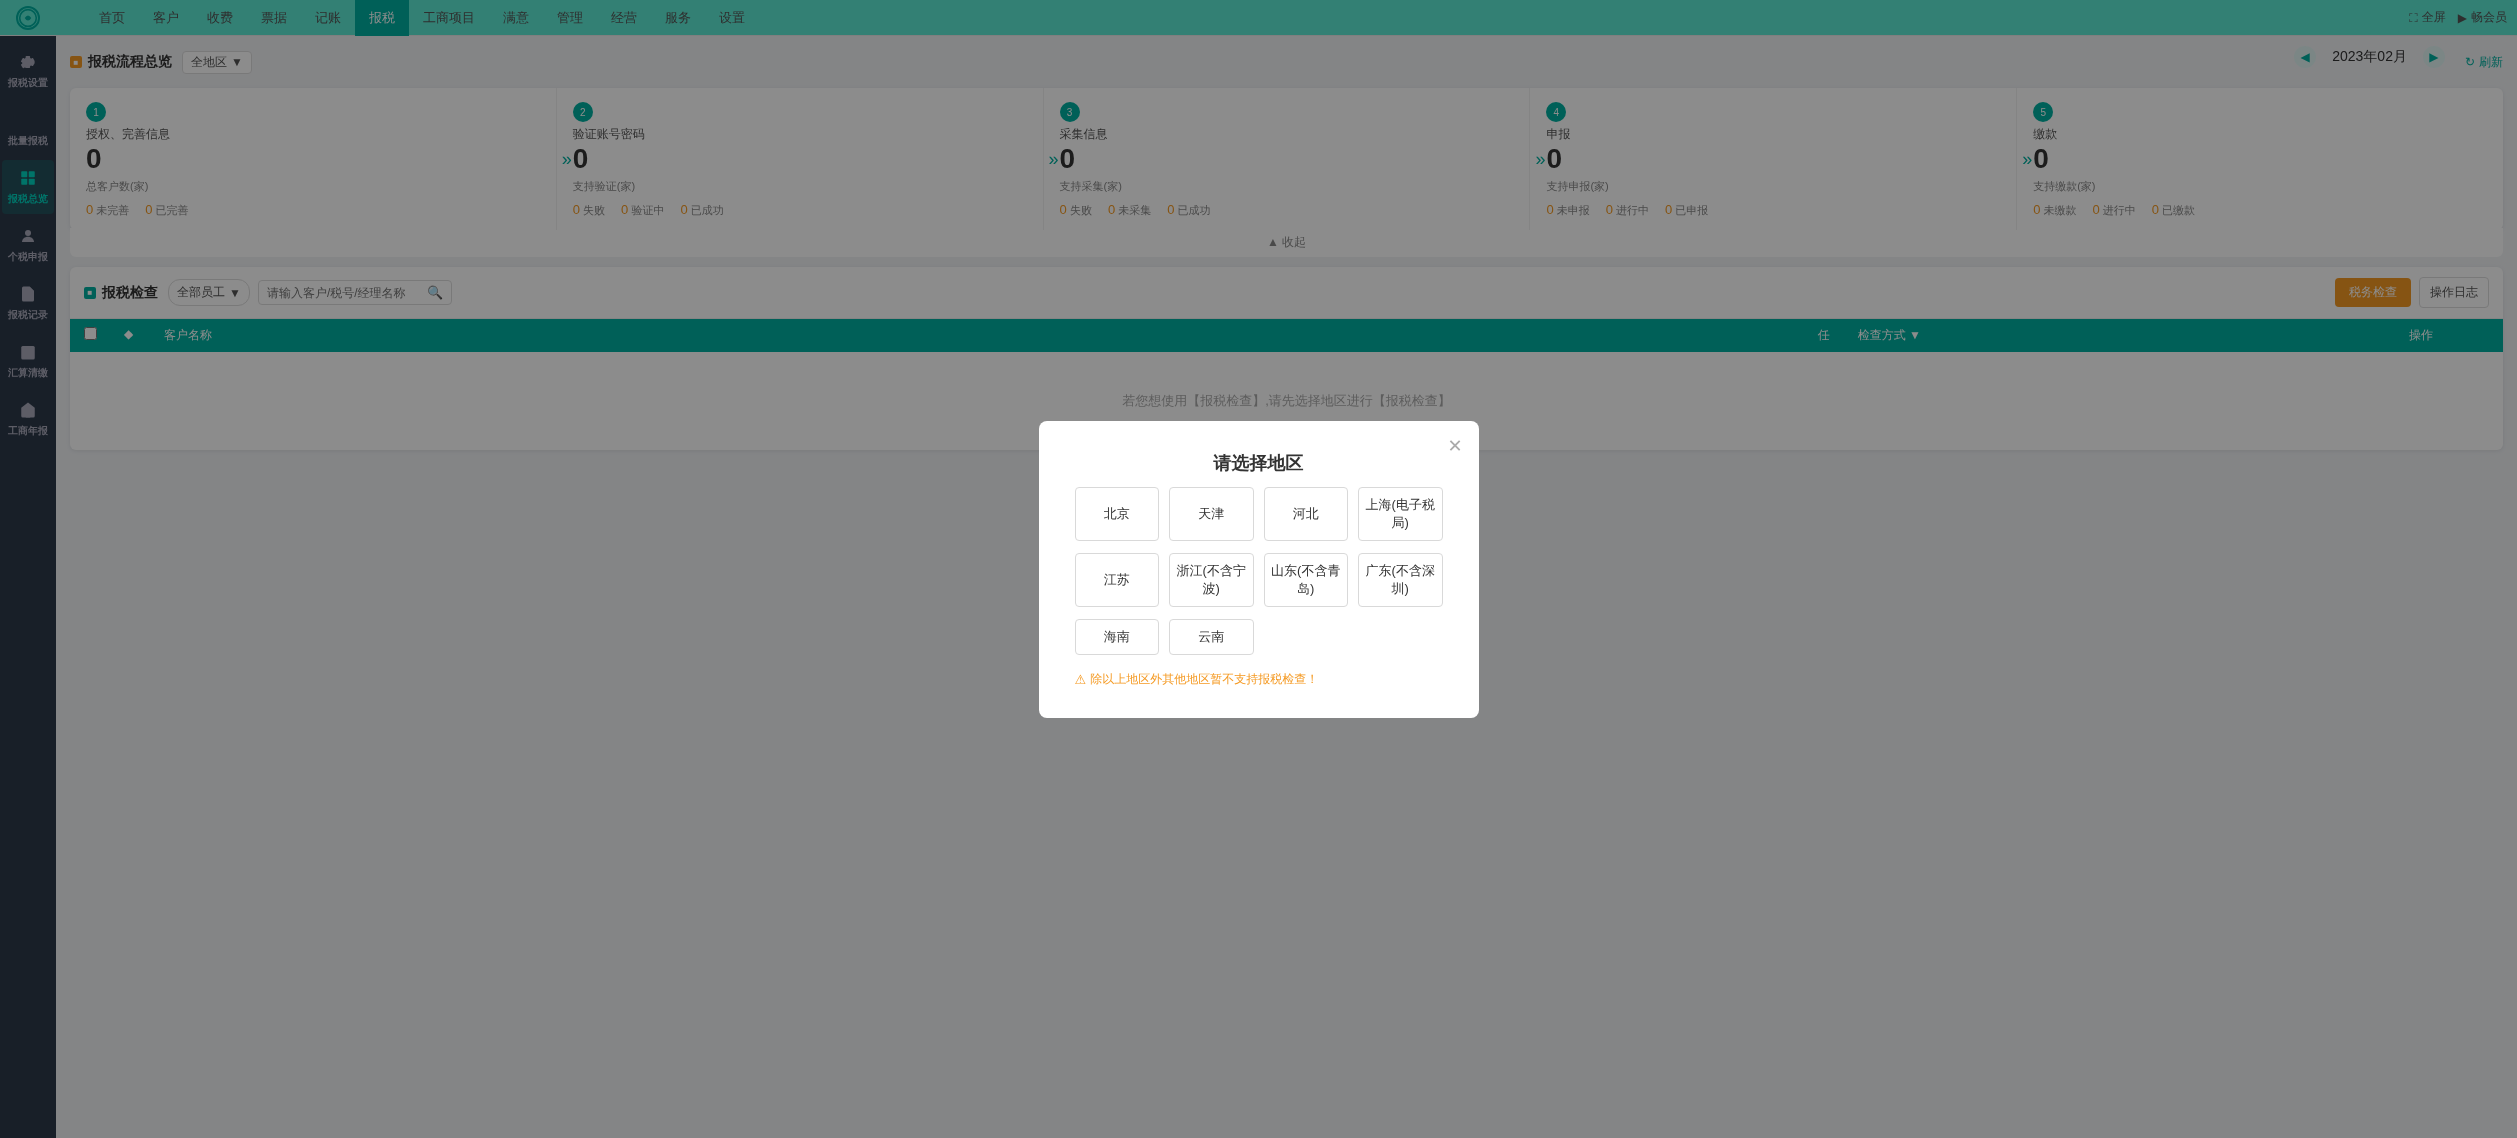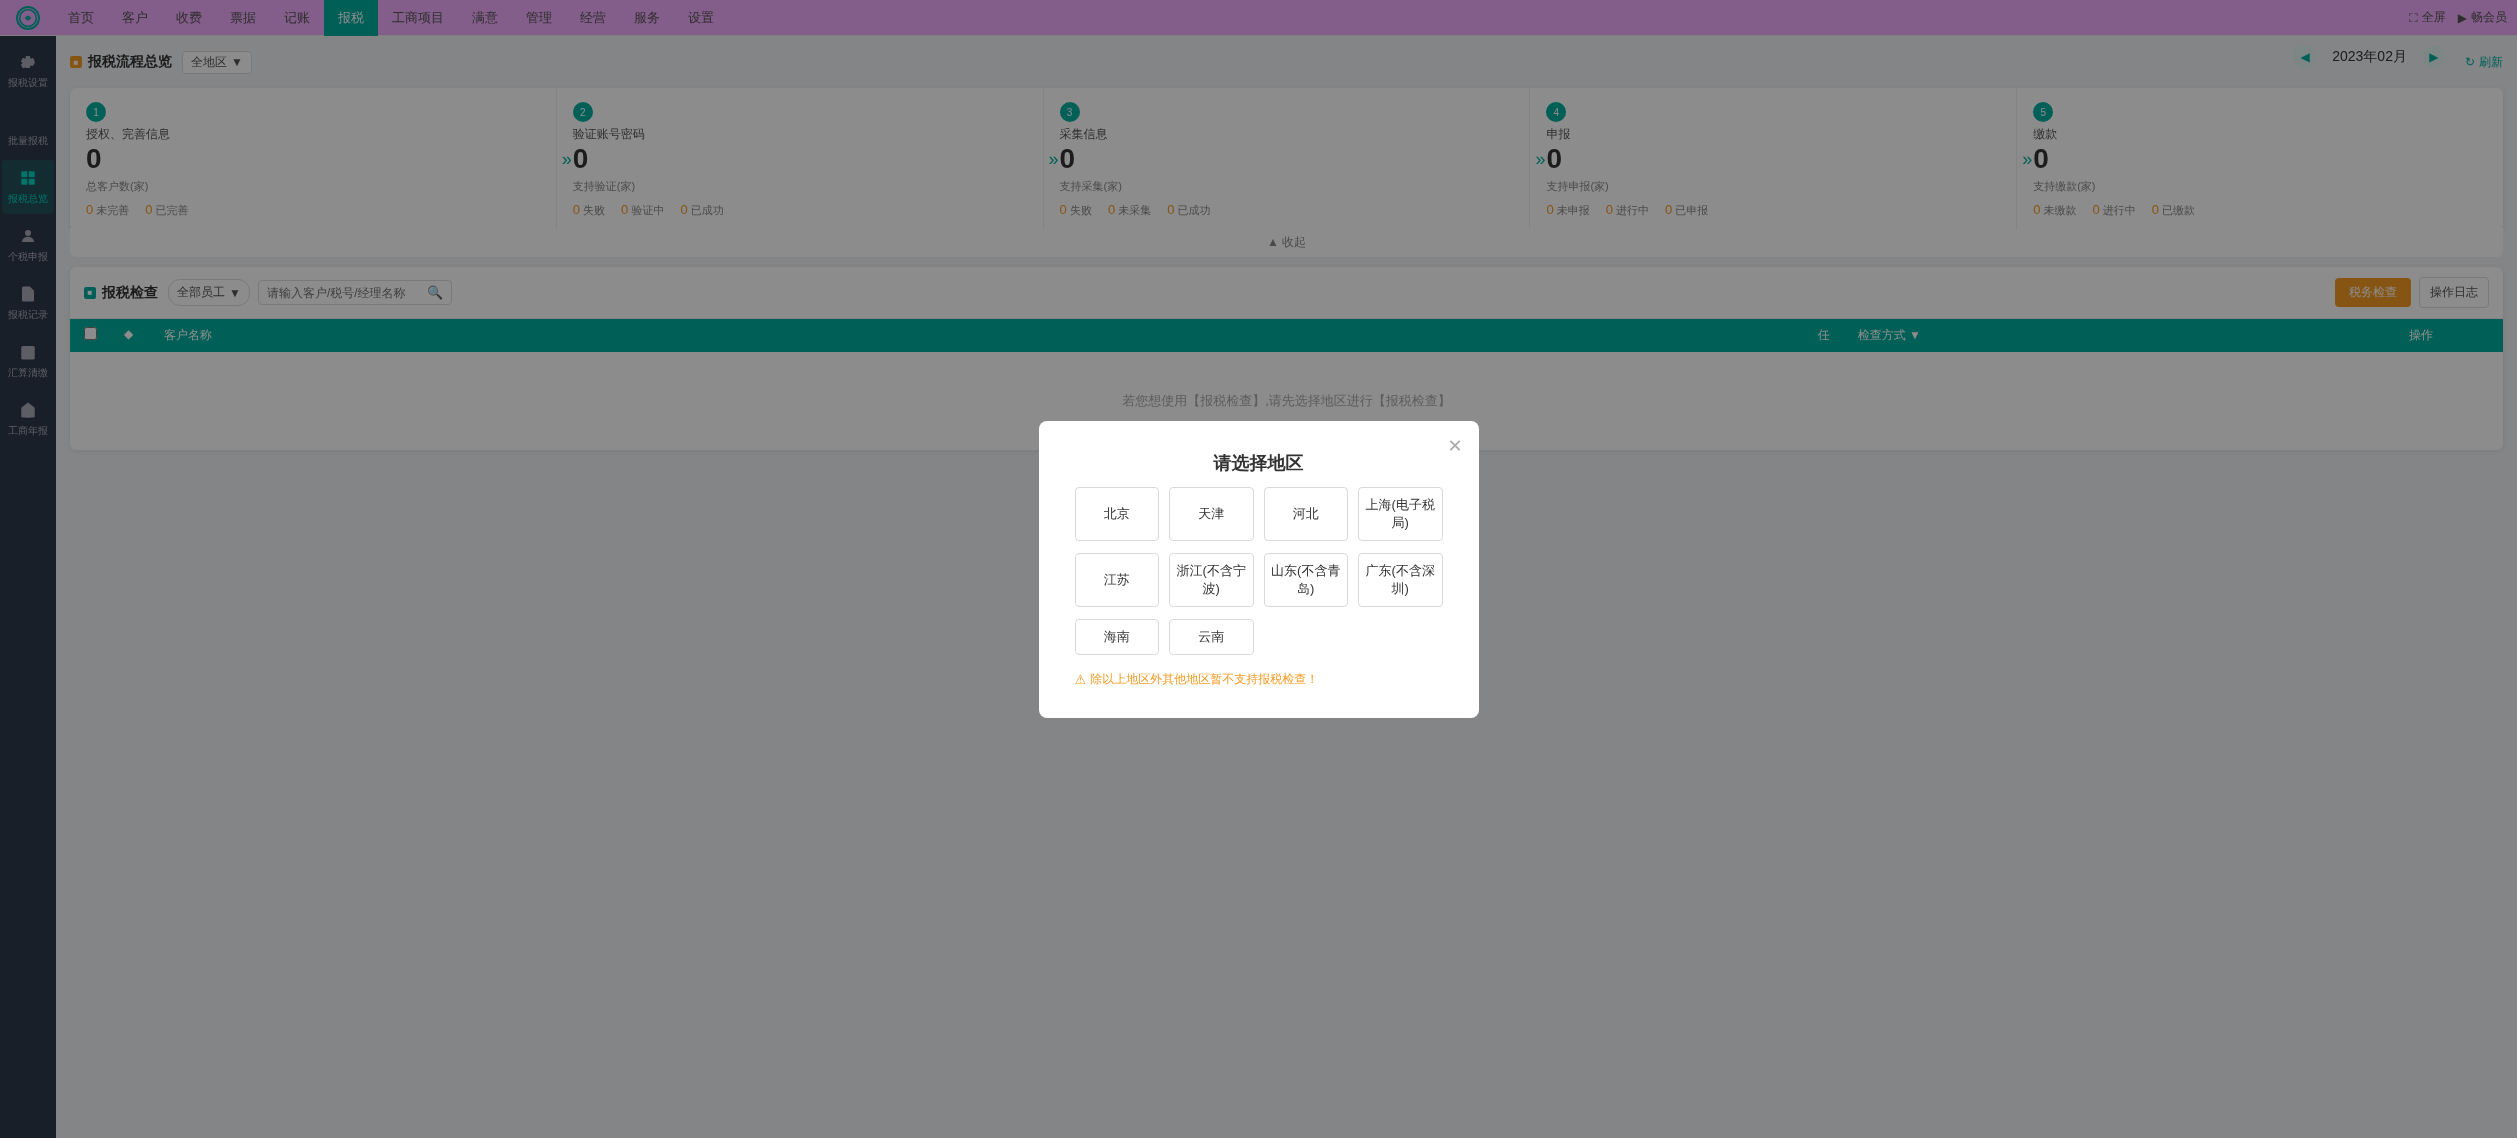--- a/index.html
+++ b/index.html
@@ -1,23 +1,24 @@
 <!DOCTYPE html>
 <html><head>
   <meta charset="utf-8">
   <style>
     * { box-sizing: border-box; margin: 0; padding: 0; }
     body { font-family: 'Microsoft YaHei', Arial, sans-serif; background: #f0f2f5; font-size: 13px; color: #333; overflow: hidden; }
 
     
     .top-nav {
       display: flex; align-items: center;
-      background: #f0abfc; height: 36px;
+      background: #5eead4; height: 36px;
       border-bottom: 1px solid #e8e8e8;
       padding: 4px 10px;
+      gap: 31px;
     }
     .top-nav .logo {
       width: 36px; height: 36px;
       display: flex; align-items: center; justify-content: center;
       margin-right: 8px;
     }
     .logo-icon {
       width: 24px; height: 24px;
       border: 2px solid #00b0a0;
       border-radius: 50%;
@@ -41,21 +42,21 @@
     }
 
     
     .main-layout {
       display: flex; height: calc(100vh - 36px);
     }
 
     
     .sidebar {
       width: 56px; background: #2d3a4a; display: flex; flex-direction: column;
-      align-items: center; padding-top: 8px; gap: 4px;
+      align-items: center; padding-top: 8px; gap: 4px; font-weight: bold;
     }
     .sidebar-item {
       width: 52px; display: flex; flex-direction: column; align-items: center;
       padding: 8px 4px; cursor: pointer; border-radius: 4px;
       color: #aab; font-size: 10px; gap: 4px;
     }
     .sidebar-item.active { background: rgba(0,176,160,0.2); color: #00d4c0; }
     .sidebar-icon {
       width: 20px; height: 20px; display: flex; align-items: center; justify-content: center;
     }

